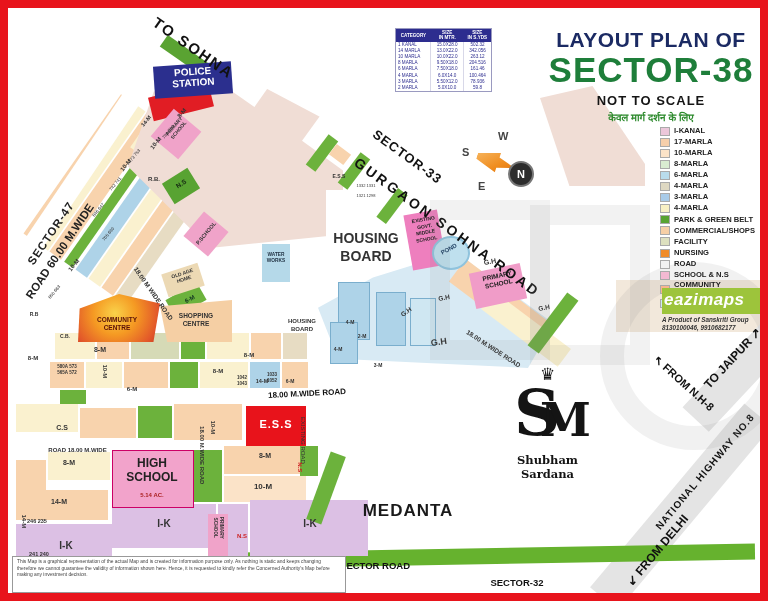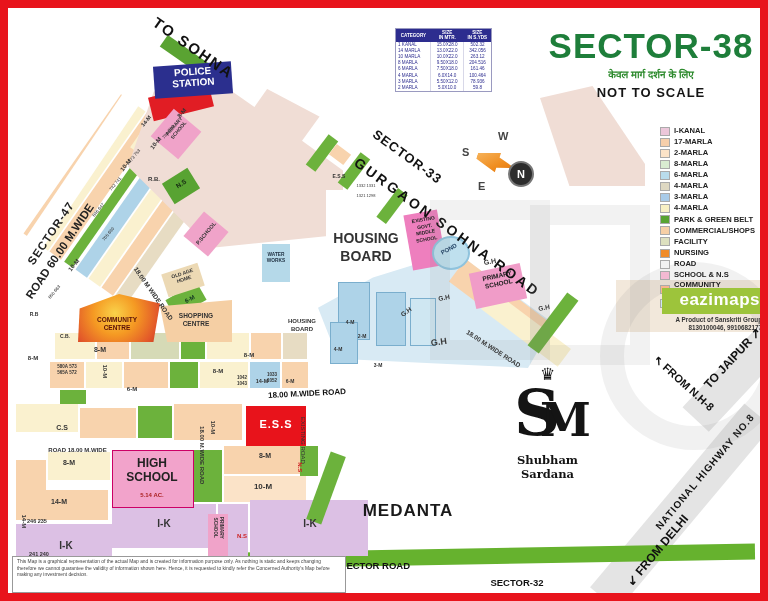--- a/index.html
+++ b/index.html
@@ -20,21 +20,21 @@
              box-shadow:0 0 0 1px #9a9ac0;}
   #sizetable th{background:#2d2d8f;color:#fff;font-size:4.6px;padding:1px 1px;line-height:1.15;}
   #sizetable td{color:#2d2d8f;font-size:4.6px;padding:0 2px;line-height:1.35;border-right:1px solid #d8d8e8;}
   #sizetable td:last-child{border-right:none;}
   
   #legend{left:660px;top:126px;width:104px;z-index:10;}
   .lg-row{display:flex;align-items:center;margin-bottom:1.6px;}
   .lg-sw{width:8px;height:7px;margin-right:4px;flex:0 0 auto;border:1px solid #aaa;margin-top:.5px;}
   .lg-lb{font-size:7.6px;font-weight:700;color:#222;line-height:1.05;white-space:pre-line;text-align:left;}
   
-  #brand{left:662px;top:288px;width:100px;z-index:10;text-align:right;}
+  #brand{left:662px;top:288px;width:100px;z-index:10;text-align:left;font-style:italic;}
   #brandbox{background:#9dc43b;color:#fff;font-size:17px;font-weight:700;letter-spacing:.5px;
             padding:2px 2px 4px 2px;position:relative;font-family:"Liberation Sans",sans-serif;}
   #brandtm{position:absolute;top:-6px;right:-8px;font-size:5px;color:#555;}
   #brandtag{font-size:6.3px;font-weight:700;color:#333;margin-top:2px;line-height:1.25;}
   #brandphone{font-size:6.3px;font-weight:700;color:#333;}
   
   #compass{left:452px;top:128px;width:90px;height:80px;z-index:10;}
   .cp-l{position:absolute;font-size:11px;font-weight:700;color:#444;}
   #cp-arrow{position:absolute;left:24px;top:22px;width:40px;height:24px;
             background:linear-gradient(135deg,#f8bd6a,#ef8b1d 60%,#d96f10);
@@ -257,23 +257,24 @@
       <div class="mi" style="left: 340px; top: 320px; width: 20px; color: rgb(51, 51, 51); font-size: 5px; font-weight: 700;">4-M</div>
       <div class="mi" style="left: 280px; top: 379px; width: 20px; color: rgb(51, 51, 51); font-size: 5px; font-weight: 700;">6-M</div>
       <div class="mi" style="left: 238px; top: 352px; width: 22px; color: rgb(51, 51, 51); font-size: 6px; font-weight: 700;">8-M</div>
     </div>
 
   <div class="wm wm-sq abs" style="left:430px;top:200px;width:80px;height:120px;"></div>
   <div class="wm wm-sq abs" style="left:530px;top:205px;width:80px;height:120px;"></div>
   <div class="wm abs" id="wm-ring"></div>
 
   <div class="abs" id="titleblock">
+    <div id="title1">LAYOUT PLAN OF</div>
     <div id="title2">SECTOR-38</div>
+    <div id="title3">NOT TO SCALE</div>
     <div id="title4">केवल मार्ग दर्शन के लिए</div>
-    <div id="title3">NOT TO SCALE</div>
   </div>
 
   <table class="abs" id="sizetable">
     <thead>
         <tr>
           <th style="white-space: pre-line;">CATEGORY</th>
           <th style="white-space: pre-line;">SIZE
 IN MTR.</th>
           <th style="white-space: pre-line;">SIZE
 IN S.YDS</th>
@@ -335,21 +336,21 @@
       <div class="lg-row">
         <span class="lg-sw" style="background: rgb(236, 199, 218);"></span>
         <span class="lg-lb">I-KANAL</span>
       </div>
       <div class="lg-row">
         <span class="lg-sw" style="background: rgb(246, 207, 171);"></span>
         <span class="lg-lb">17-MARLA</span>
       </div>
       <div class="lg-row">
         <span class="lg-sw" style="background: rgb(251, 227, 200);"></span>
-        <span class="lg-lb">2-MARLA</span>
+        <span class="lg-lb">10-MARLA</span>
       </div>
       <div class="lg-row">
         <span class="lg-sw" style="background: rgb(217, 236, 209);"></span>
         <span class="lg-lb">8-MARLA</span>
       </div>
       <div class="lg-row">
         <span class="lg-sw" style="background: rgb(185, 220, 236);"></span>
         <span class="lg-lb">6-MARLA</span>
       </div>
       <div class="lg-row">

